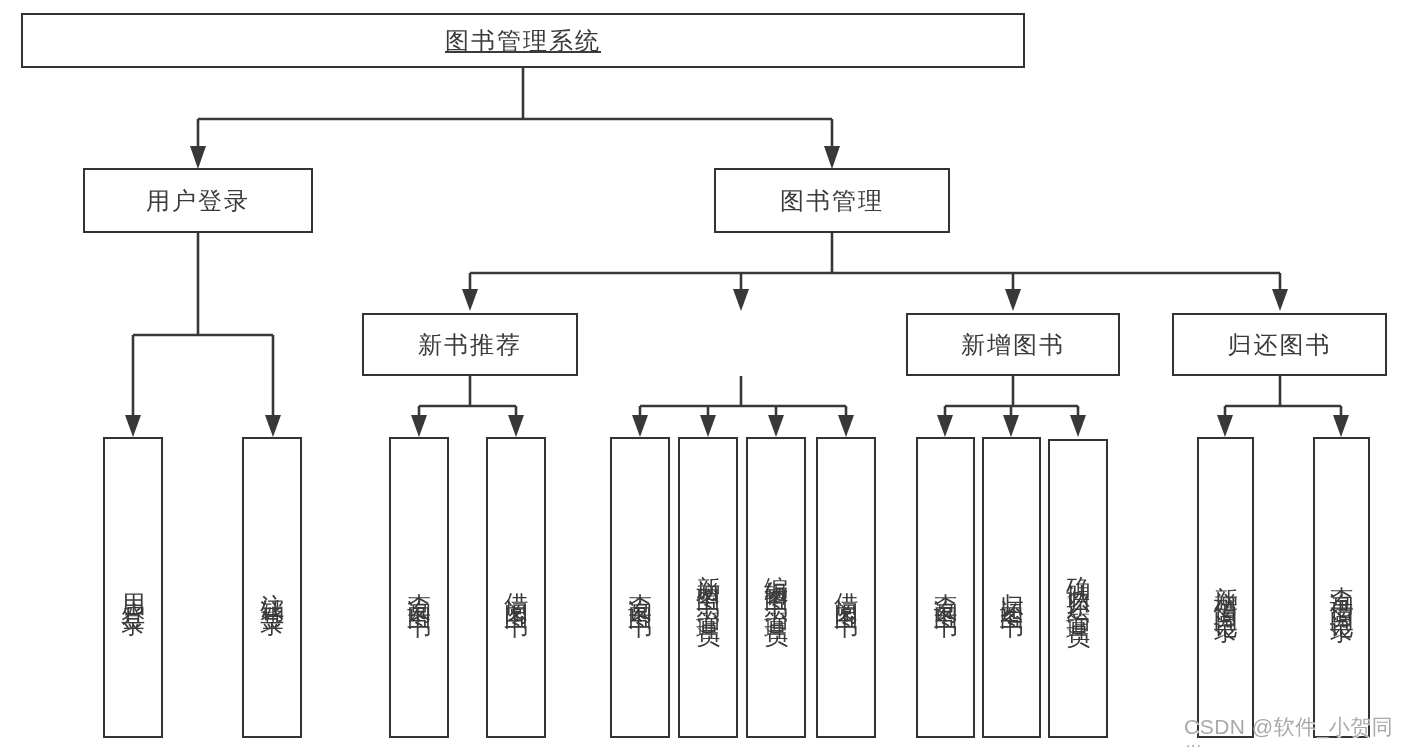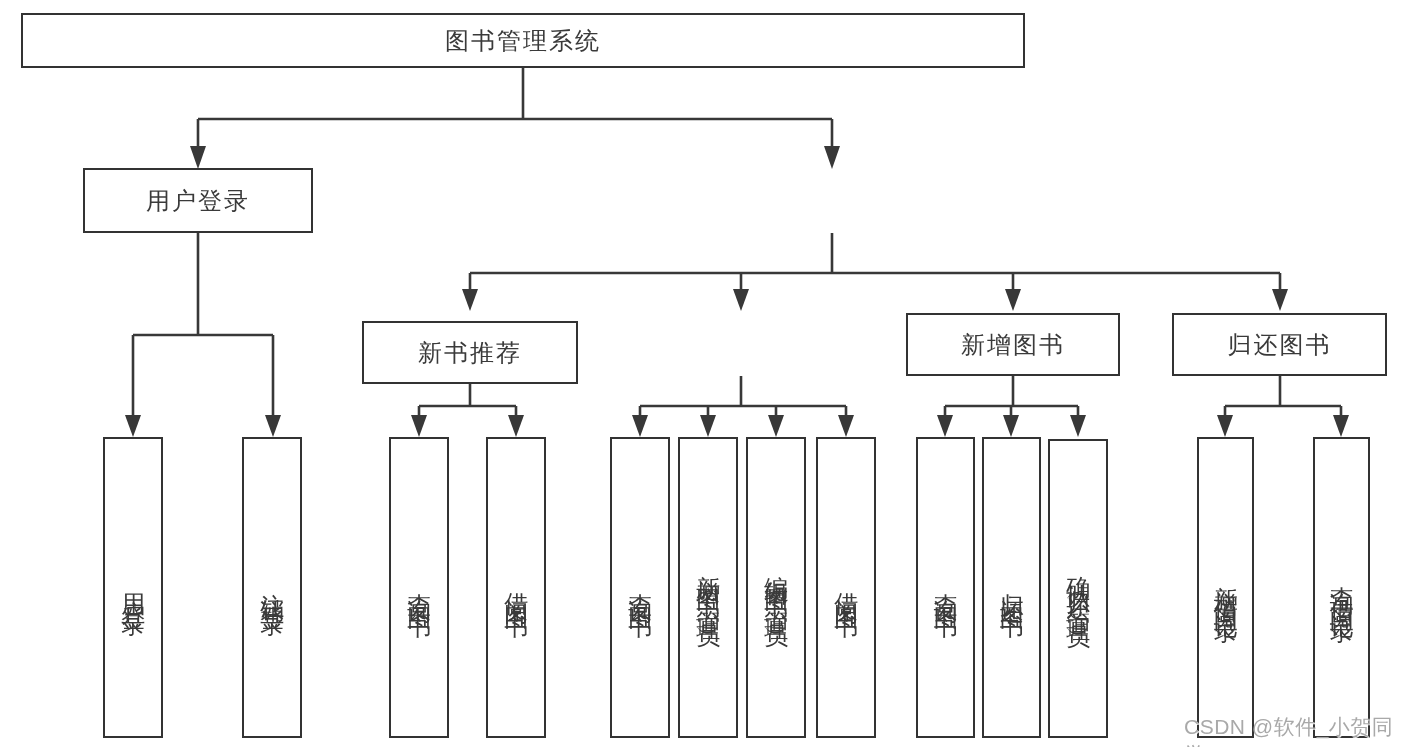--- a/index.html
+++ b/index.html
@@ -89,25 +89,26 @@
     <path d="M1013 376 V406 M945 406 H1078 M945 406 V418 M1011 406 V418 M1078 406 V418"></path>
     <polygon points="937,415 953,415 945,437"></polygon>
     <polygon points="1003,415 1019,415 1011,437"></polygon>
     <polygon points="1070,415 1086,415 1078,437"></polygon>
 
     <path d="M1280 376 V406 M1225 406 H1341 M1225 406 V418 M1341 406 V418"></path>
     <polygon points="1217,415 1233,415 1225,437"></polygon>
     <polygon points="1333,415 1349,415 1341,437"></polygon>
   </svg>
 
-  <div class="node" style="left:21px; top:13px; width:1004px; height:55px;">图书管理系统</div>
+  <div class="node" style="left:21px; top:13px; width:1004px; height:55px;text-decoration:underline;">图书管理系统</div>
 
   <div class="node" style="left:83px; top:168px; width:230px; height:65px;">用户登录</div>
+  <div class="node" style="left:714px; top:168px; width:236px; height:65px;">图书管理</div>
 
-  <div class="node" style="left:362px; top:313px; width:216px; height:63px;margin-top:8px;">新书推荐</div>
+  <div class="node" style="left:362px; top:313px; width:216px; height:63px;">新书推荐</div>
   <div class="node" style="left:906px; top:313px; width:214px; height:63px;">新增图书</div>
   <div class="node" style="left:1172px; top:313px; width:215px; height:63px;">归还图书</div>
 
   <div class="node leaf" style="left:103px; top:437px; width:60px; height:301px;">用户登录</div>
   <div class="node leaf" style="left:242px; top:437px; width:60px; height:301px;">注销登录</div>
 
   <div class="node leaf" style="left:389px; top:437px; width:60px; height:301px;">查询图书</div>
   <div class="node leaf" style="left:486px; top:437px; width:60px; height:301px;">借阅图书</div>
 
   <div class="node leaf" style="left:610px; top:437px; width:60px; height:301px;">查询图书</div>

